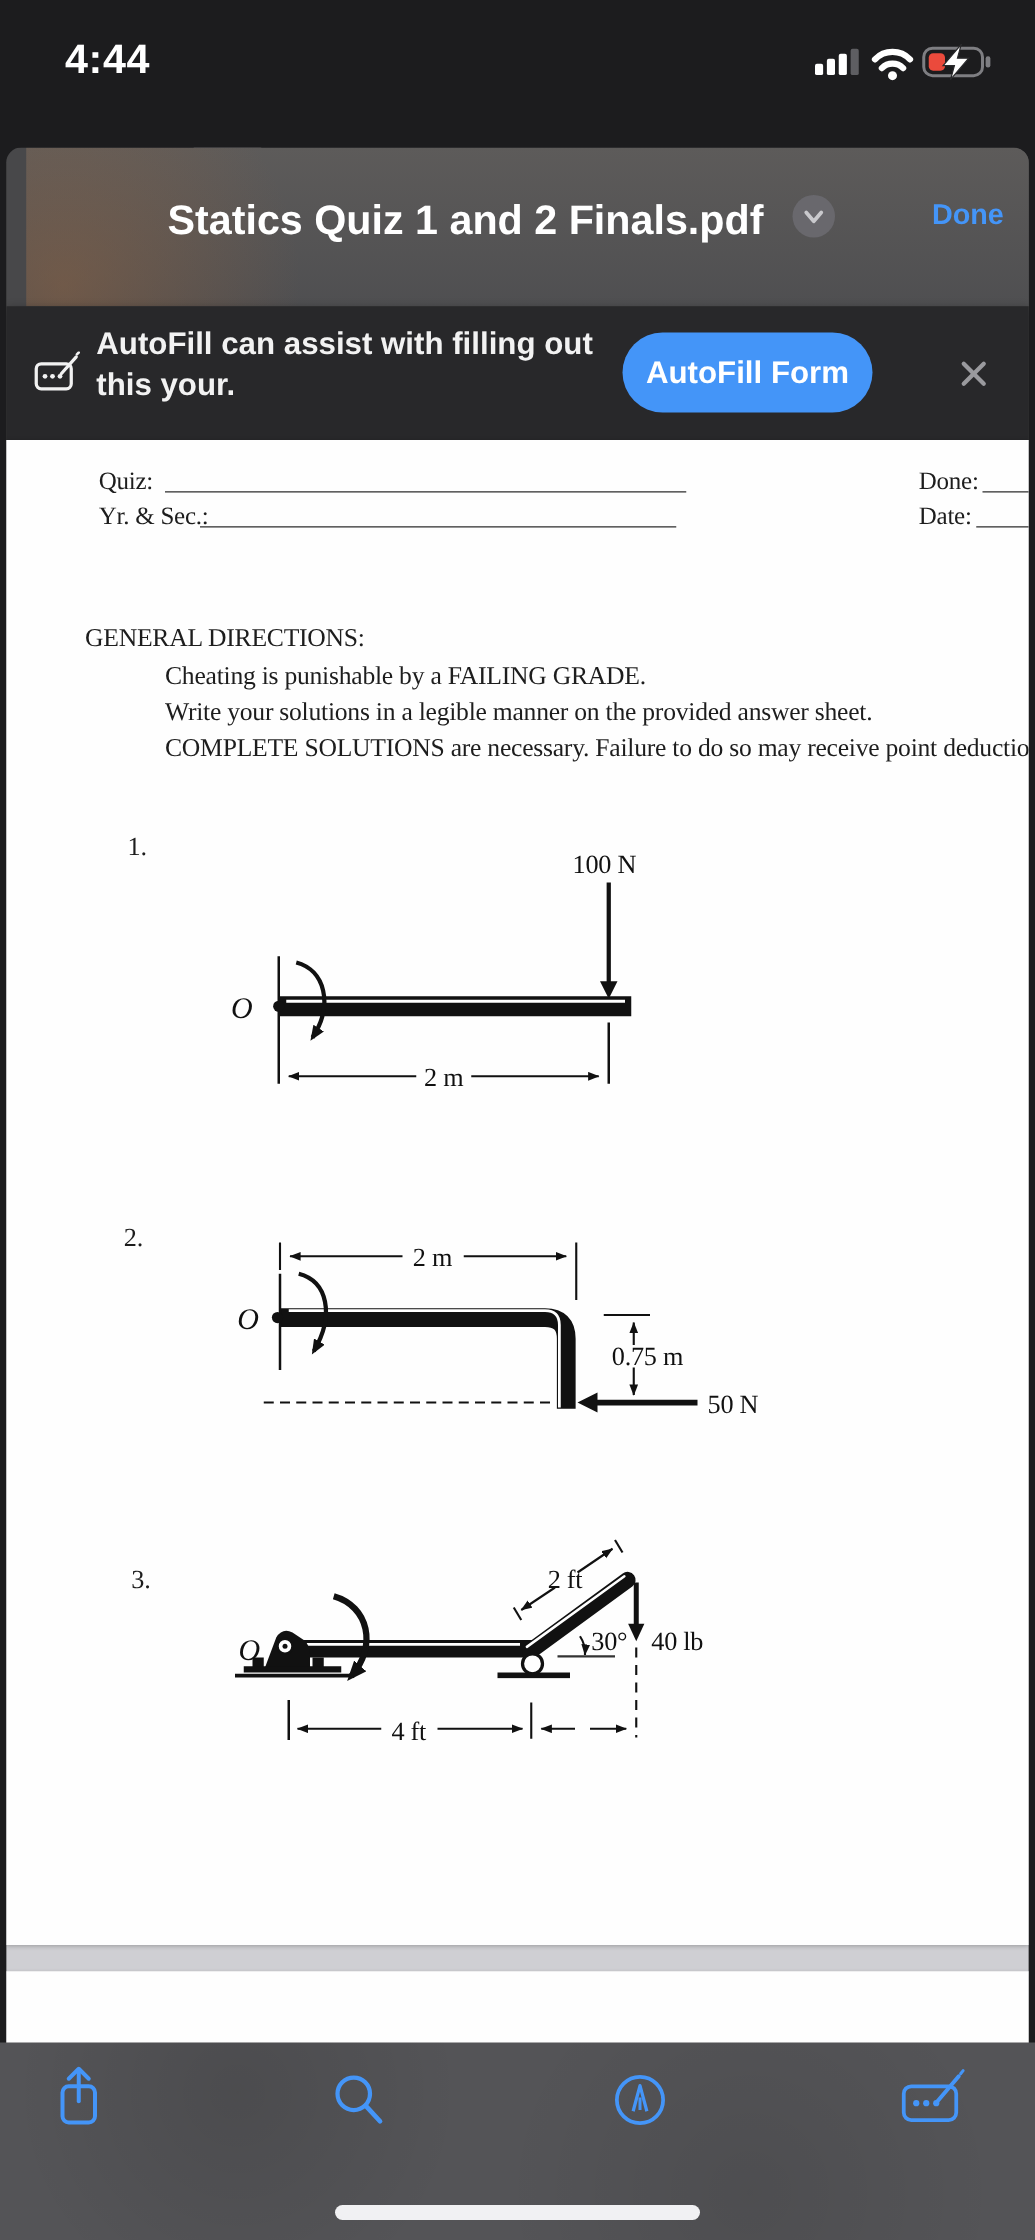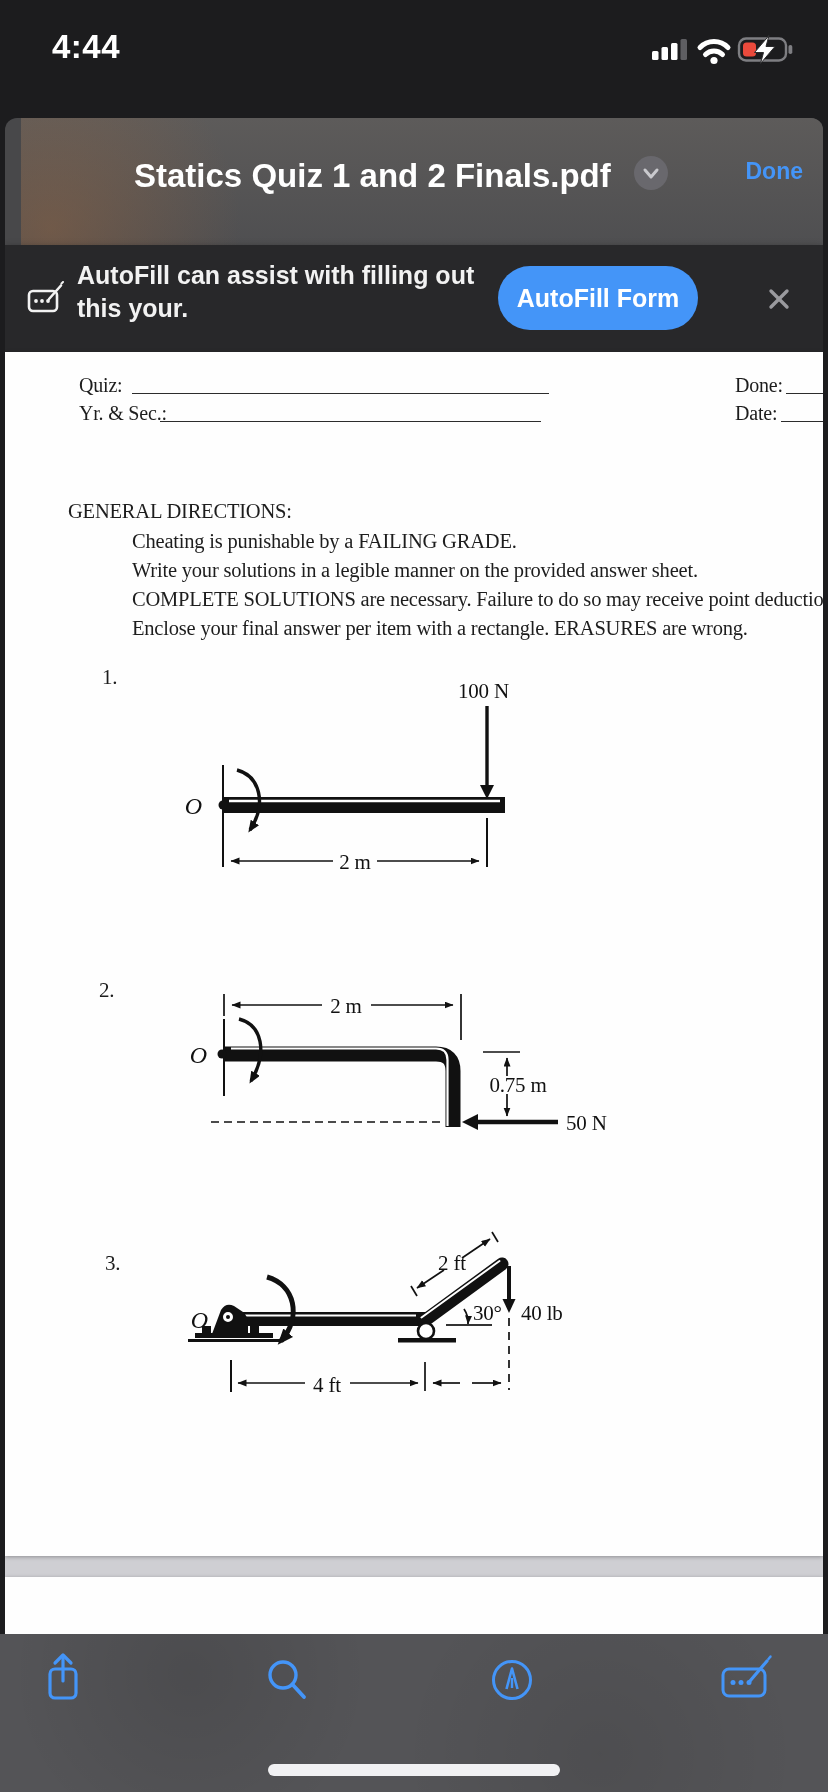--- a/index.html
+++ b/index.html
@@ -135,21 +135,20 @@
         <div class="uline" style="left:781px;top:22px;width:37px;"></div>
         <div class="abs lbl" style="left:74px;top:50px;">Yr. &amp; Sec.:</div>
         <div class="uline" style="left:155px;top:50px;width:381px;"></div>
         <div class="abs lbl" style="left:730px;top:50px;">Date:</div>
         <div class="uline" style="left:776px;top:50px;width:42px;"></div>
 
         <div class="abs dir" style="left:63px;top:113px;">GENERAL DIRECTIONS:</div>
         <div class="abs dir" style="left:127px;top:143px;">Cheating is punishable by a FAILING GRADE.</div>
         <div class="abs dir" style="left:127px;top:172px;">Write your solutions in a legible manner on the provided answer sheet.</div>
         <div class="abs dir" style="left:127px;top:201px;">COMPLETE SOLUTIONS are necessary. Failure to do so may receive point deductions.</div>
-        <div class="abs dir" style="left:127px;top:230px;">Enclose your final answer per item with a rectangle. ERASURES are wrong.</div>
 
 
         <div class="abs pnum" style="left:97px;top:313px;">1.</div>
         <div class="abs pnum" style="left:94px;top:626px;">2.</div>
         <div class="abs pnum" style="left:100px;top:899px;">3.</div>
 
         <svg class="diagrams" viewBox="5 352 818 1204">
           <defs>
             <marker id="dimArr" markerWidth="10" markerHeight="8" refX="8.5" refY="3.5" orient="auto" markerUnits="userSpaceOnUse">
               <path d="M0,0 L9,3.5 L0,7 Z" fill="#111"></path>

